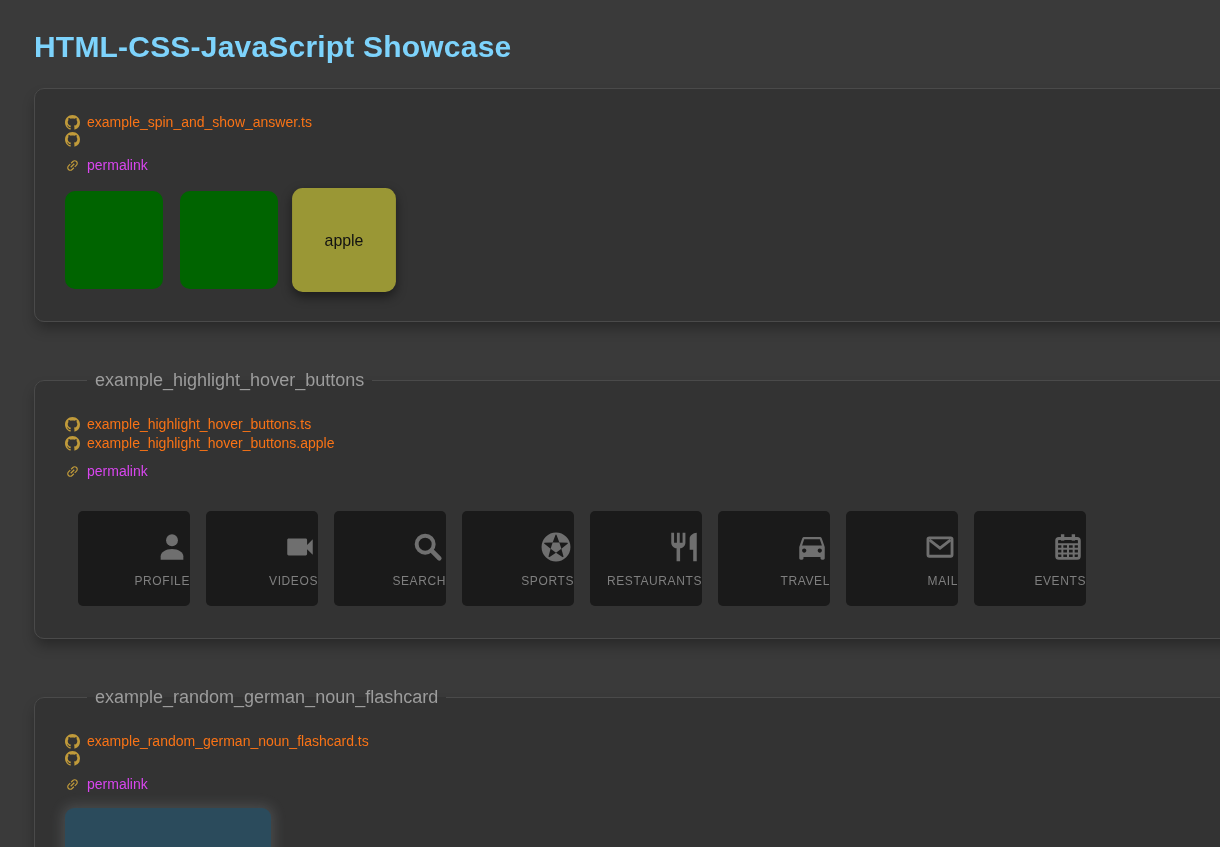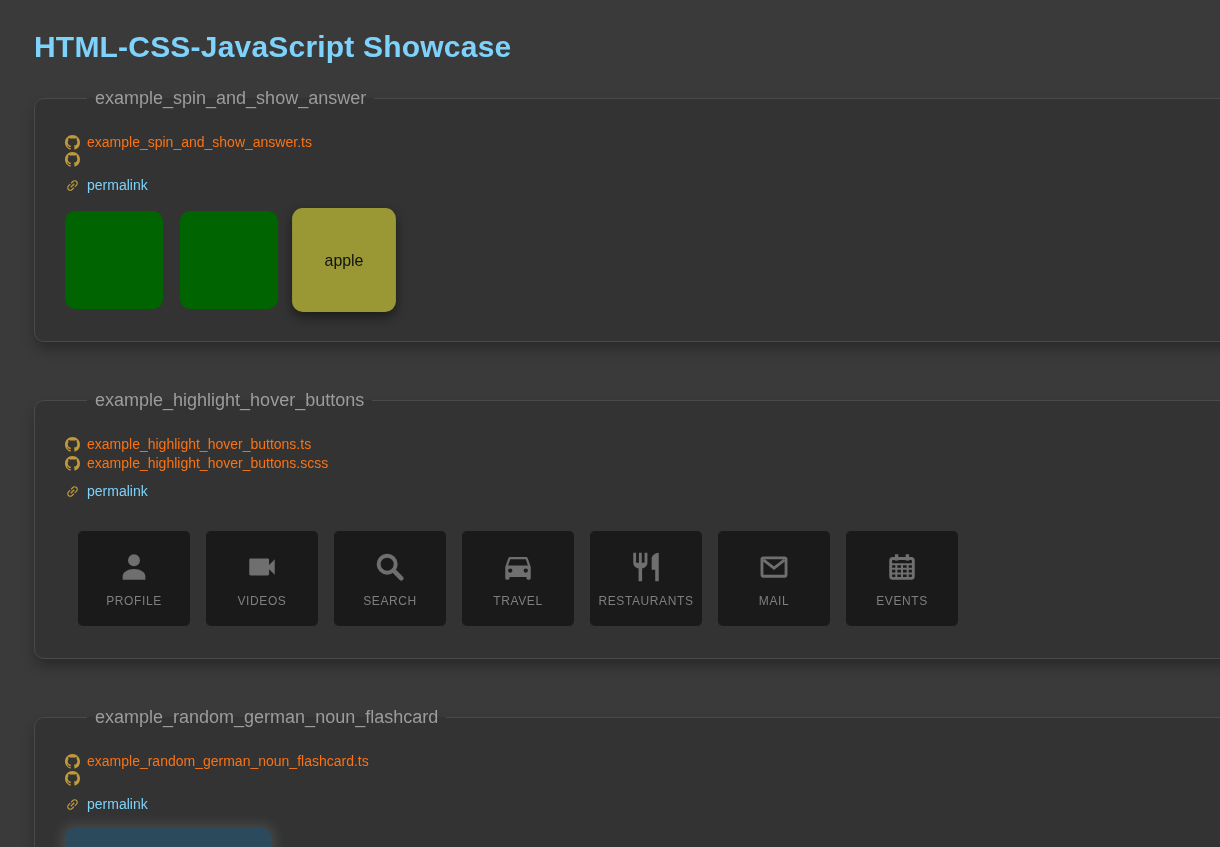--- a/index.html
+++ b/index.html
@@ -30,21 +30,21 @@
     padding: 0 8px;
     font-size: 18px;
     color: #9c9c9c;
   }
   .link-row { display: flex; align-items: center; gap: 7px; line-height: 19px; }
   .link-row a.filelink {
     color: #f97316; font-size: 14px; text-decoration: none; cursor: pointer;
   }
   .gh-icon { display: inline-flex; width: 15px; height: 15px; }
   .permalink-row { display: flex; align-items: center; gap: 7px; margin-top: 10px; line-height: 16px; }
-  .permalink-row a { color: #7dd3fc; font-size: 14px; text-decoration: none; cursor: pointer; }
+  .permalink-row a { color: #d946ef; font-size: 14px; text-decoration: none; cursor: pointer; }
   .chain-icon { display: inline-flex; width: 15px; height: 15px; transform: rotate(-45deg); }
 
   
   .demo-cards { margin-top: 18px; display: flex; align-items: center; gap: 17px; }
   .flash-card {
     width: 98px; height: 98px;
     border-radius: 10px;
     display: flex; align-items: center; justify-content: center;
     font-size: 15px; color: #111111;
     cursor: pointer;
@@ -53,21 +53,21 @@
     transform: scale(1.06);
     box-shadow: 0 4px 10px rgba(0,0,0,0.45);
   }
 
   
   .demo-buttons { margin-top: 32px; margin-left: 13px; display: flex; gap: 16px; }
   button.nav-btn {
     width: 112px; height: 95px;
     background: #1a1a1a;
     border: none; border-radius: 5px;
-    display: flex; flex-direction: column; align-items: center; justify-content: center;
+    display: flex; flex-direction: column; align-items: flex-end; justify-content: center;
     gap: 9px; cursor: pointer;
   }
   .btn-icon { display: inline-flex; width: 36px; height: 36px; align-items: center; justify-content: center; }
   .btn-label {
     font-size: 12px; color: #7f7f7f; letter-spacing: 0.6px;
     font-family: "Liberation Sans", sans-serif;
   }
 
   
   .demo-flashcard { margin-top: 16px; }
@@ -78,21 +78,20 @@
     cursor: pointer;
   }
 </style>
 </head>
 <body>
 
 <main>
   <h1 class="page-title">HTML-CSS-JavaScript Showcase</h1>
 
   <fieldset class="showcase">
-    <legend>example_spin_and_show_answer</legend>
     <div class="links">
       <div class="link-row">
         <span class="gh-icon">
           <svg viewBox="0 0 16 16" width="15" height="15">
               <path fill="#c09a3a" d="M8 0C3.58 0 0 3.58 0 8c0 3.54 2.29 6.53 5.47 7.59.4.07.55-.17.55-.38 0-.19-.01-.82-.01-1.49-2.01.37-2.53-.49-2.69-.94-.09-.23-.48-.94-.82-1.13-.28-.15-.68-.52-.01-.53.63-.01 1.08.58 1.23.82.72 1.21 1.87.87 2.33.66.07-.52.28-.87.51-1.07-1.78-.2-3.64-.89-3.64-3.95 0-.87.31-1.59.82-2.15-.08-.2-.36-1.02.08-2.12 0 0 .67-.21 2.2.82.64-.18 1.32-.27 2-.27s1.36.09 2 .27c1.53-1.04 2.2-.82 2.2-.82.44 1.1.16 1.92.08 2.12.51.56.82 1.27.82 2.15 0 3.07-1.87 3.75-3.65 3.95.29.25.54.73.54 1.48 0 1.07-.01 1.93-.01 2.2 0 .21.15.46.55.38A8.01 8.01 0 0 0 16 8c0-4.42-3.58-8-8-8z"></path>
             </svg>
         </span>
         <a class="filelink">example_spin_and_show_answer.ts</a>
       </div>
       <div class="link-row">
@@ -128,21 +127,21 @@
             </svg>
         </span>
         <a class="filelink">example_highlight_hover_buttons.ts</a>
       </div>
       <div class="link-row">
         <span class="gh-icon">
           <svg viewBox="0 0 16 16" width="15" height="15">
               <path fill="#c09a3a" d="M8 0C3.58 0 0 3.58 0 8c0 3.54 2.29 6.53 5.47 7.59.4.07.55-.17.55-.38 0-.19-.01-.82-.01-1.49-2.01.37-2.53-.49-2.69-.94-.09-.23-.48-.94-.82-1.13-.28-.15-.68-.52-.01-.53.63-.01 1.08.58 1.23.82.72 1.21 1.87.87 2.33.66.07-.52.28-.87.51-1.07-1.78-.2-3.64-.89-3.64-3.95 0-.87.31-1.59.82-2.15-.08-.2-.36-1.02.08-2.12 0 0 .67-.21 2.2.82.64-.18 1.32-.27 2-.27s1.36.09 2 .27c1.53-1.04 2.2-.82 2.2-.82.44 1.1.16 1.92.08 2.12.51.56.82 1.27.82 2.15 0 3.07-1.87 3.75-3.65 3.95.29.25.54.73.54 1.48 0 1.07-.01 1.93-.01 2.2 0 .21.15.46.55.38A8.01 8.01 0 0 0 16 8c0-4.42-3.58-8-8-8z"></path>
             </svg>
         </span>
-        <a class="filelink">example_highlight_hover_buttons.scss</a>
+        <a class="filelink">example_highlight_hover_buttons.apple</a>
       </div>
     </div>
     <div class="permalink-row">
       <span class="chain-icon">
         <svg viewBox="0 0 24 24" width="15" height="15">
             <path fill="#c09a3a" d="M3.9 12c0-1.71 1.39-3.1 3.1-3.1h4V7H7c-2.76 0-5 2.24-5 5s2.24 5 5 5h4v-1.9H7c-1.71 0-3.1-1.39-3.1-3.1zM8 13h8v-2H8v2zm9-6h-4v1.9h4c1.71 0 3.1 1.39 3.1 3.1s-1.39 3.1-3.1 3.1h-4V17h4c2.76 0 5-2.24 5-5s-2.24-5-5-5z"></path>
           </svg>
       </span>
       <a>permalink</a>
     </div>
@@ -170,32 +169,43 @@
           <svg viewBox="0 0 24 24" width="34" height="34">
               <circle cx="10" cy="10" r="6" fill="none" stroke="#6f6f6f" stroke-width="2.8"></circle>
               <line x1="14.6" y1="14.6" x2="20" y2="20" stroke="#6f6f6f" stroke-width="3.2" stroke-linecap="round"></line>
             </svg>
         </span>
         <span class="btn-label">SEARCH</span>
       </button>
       <button class="nav-btn">
         <span class="btn-icon">
           <svg viewBox="0 0 24 24" width="34" height="34">
+              <circle cx="12" cy="12" r="9.5" fill="#6f6f6f"></circle>
+              <polygon fill="#1a1a1a" points="12,2.5 14.35,8.76 21.03,9.06 15.8,13.24 17.58,19.68 12,16 6.42,19.68 8.2,13.24 2.97,9.06 9.65,8.76"></polygon>
+              <polygon fill="#6f6f6f" points="14.35,8.76 15.8,13.24 12,16 8.2,13.24 9.65,8.76"></polygon>
+              <circle cx="12" cy="12" r="9.5" fill="none" stroke="#6f6f6f" stroke-width="1.4"></circle>
+            </svg>
+        </span>
+        <span class="btn-label">SPORTS</span>
+      </button>
+      <button class="nav-btn">
+        <span class="btn-icon">
+          <svg viewBox="0 0 24 24" width="34" height="34">
+              <path fill="#6f6f6f" d="M11 9H9V2H7v7H5V2H3v7c0 2.12 1.66 3.84 3.75 3.97V22h2.5v-9.03C11.34 12.84 13 11.12 13 9V2h-2v7zm5-3v8h2.5v8H21V2c-2.76 0-5 2.24-5 4z"></path>
+            </svg>
+        </span>
+        <span class="btn-label">RESTAURANTS</span>
+      </button>
+      <button class="nav-btn">
+        <span class="btn-icon">
+          <svg viewBox="0 0 24 24" width="34" height="34">
               <path fill="#6f6f6f" d="M18.92 6.01C18.72 5.42 18.16 5 17.5 5h-11c-.66 0-1.21.42-1.42 1.01L3 12v8c0 .55.45 1 1 1h1c.55 0 1-.45 1-1v-1h12v1c0 .55.45 1 1 1h1c.55 0 1-.45 1-1v-8l-2.08-5.99zM6.5 16c-.83 0-1.5-.67-1.5-1.5S5.67 13 6.5 13s1.5.67 1.5 1.5S7.33 16 6.5 16zm11 0c-.83 0-1.5-.67-1.5-1.5s.67-1.5 1.5-1.5 1.5.67 1.5 1.5-.67 1.5-1.5 1.5zM5 11l1.5-4.5h11L19 11H5z"></path>
             </svg>
         </span>
         <span class="btn-label">TRAVEL</span>
-      </button>
-      <button class="nav-btn">
-        <span class="btn-icon">
-          <svg viewBox="0 0 24 24" width="34" height="34">
-              <path fill="#6f6f6f" d="M11 9H9V2H7v7H5V2H3v7c0 2.12 1.66 3.84 3.75 3.97V22h2.5v-9.03C11.34 12.84 13 11.12 13 9V2h-2v7zm5-3v8h2.5v8H21V2c-2.76 0-5 2.24-5 4z"></path>
-            </svg>
-        </span>
-        <span class="btn-label">RESTAURANTS</span>
       </button>
       <button class="nav-btn">
         <span class="btn-icon">
           <svg viewBox="0 0 24 24" width="34" height="34">
               <rect x="3.5" y="5.5" width="17" height="13" rx="1" fill="none" stroke="#6f6f6f" stroke-width="2"></rect>
               <path d="M4.5 7l7.5 5.8L19.5 7" fill="none" stroke="#6f6f6f" stroke-width="2"></path>
             </svg>
         </span>
         <span class="btn-label">MAIL</span>
       </button>

